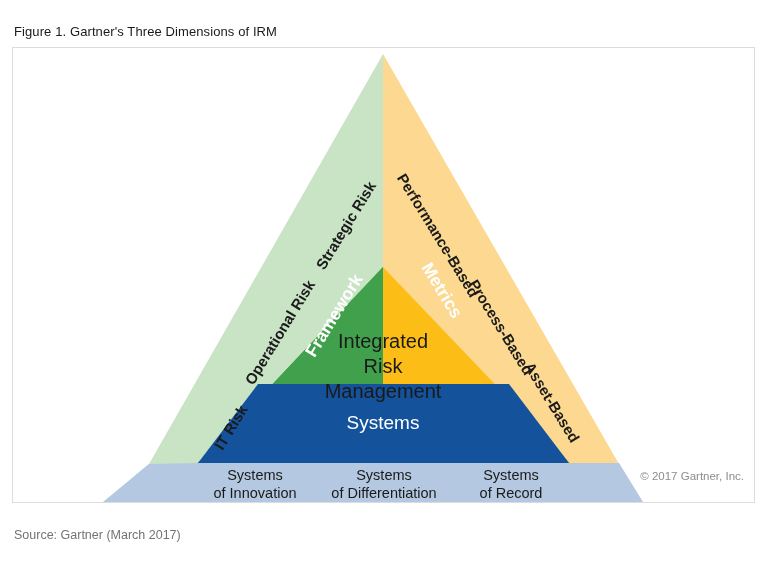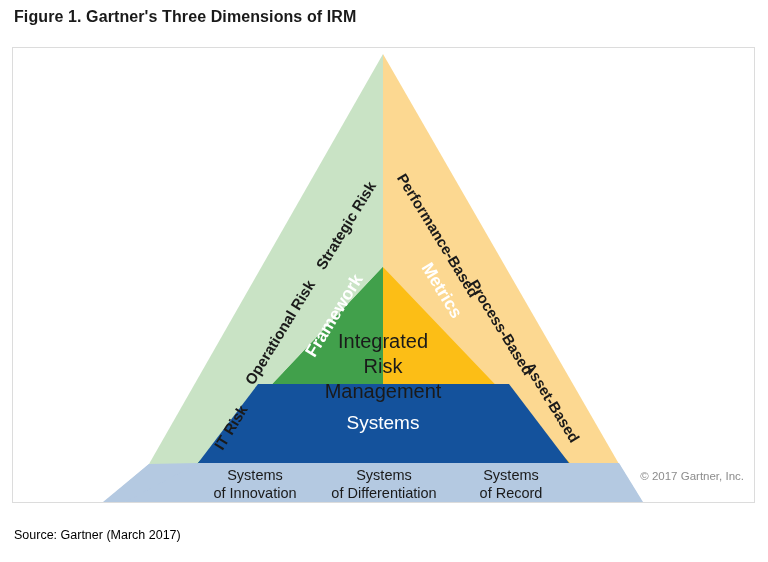--- a/index.html
+++ b/index.html
@@ -11,23 +11,23 @@
     width: 768px;
     height: 562px;
     font-family: "Liberation Sans", sans-serif;
     color: #000000;
     position: relative;
     overflow: hidden;
   }
   #figure-title {
     position: absolute;
     left: 14px;
-    top: 8px;
-    font-size: 16px;
-    font-weight: bold;
+    top: 24px;
+    font-size: 13px;
+    font-weight: normal;
     letter-spacing: 0.1px;
     color: #1a1a1a;
   }
   #figure-frame {
     position: absolute;
     left: 12px;
     top: 47px;
     width: 743px;
     height: 456px;
     border: 1px solid #dcdcdc;
@@ -45,21 +45,21 @@
     bottom: 20px;
     font-size: 11.5px;
     color: #8c8c8c;
     font-family: "Liberation Sans", sans-serif;
   }
   #source-note {
     position: absolute;
     left: 14px;
     top: 528px;
     font-size: 12.5px;
-    color: #000000;
+    color: #737373;
   }
   .lbl {
     font-family: "Liberation Sans", sans-serif;
     font-weight: bold;
     dominant-baseline: middle;
   }
   .lbl-dark { fill: #1a1a1a; }
   .lbl-white { fill: #ffffff; }
   .lbl-outer { font-size: 15px; }
   .lbl-inner { font-size: 17.5px; }

